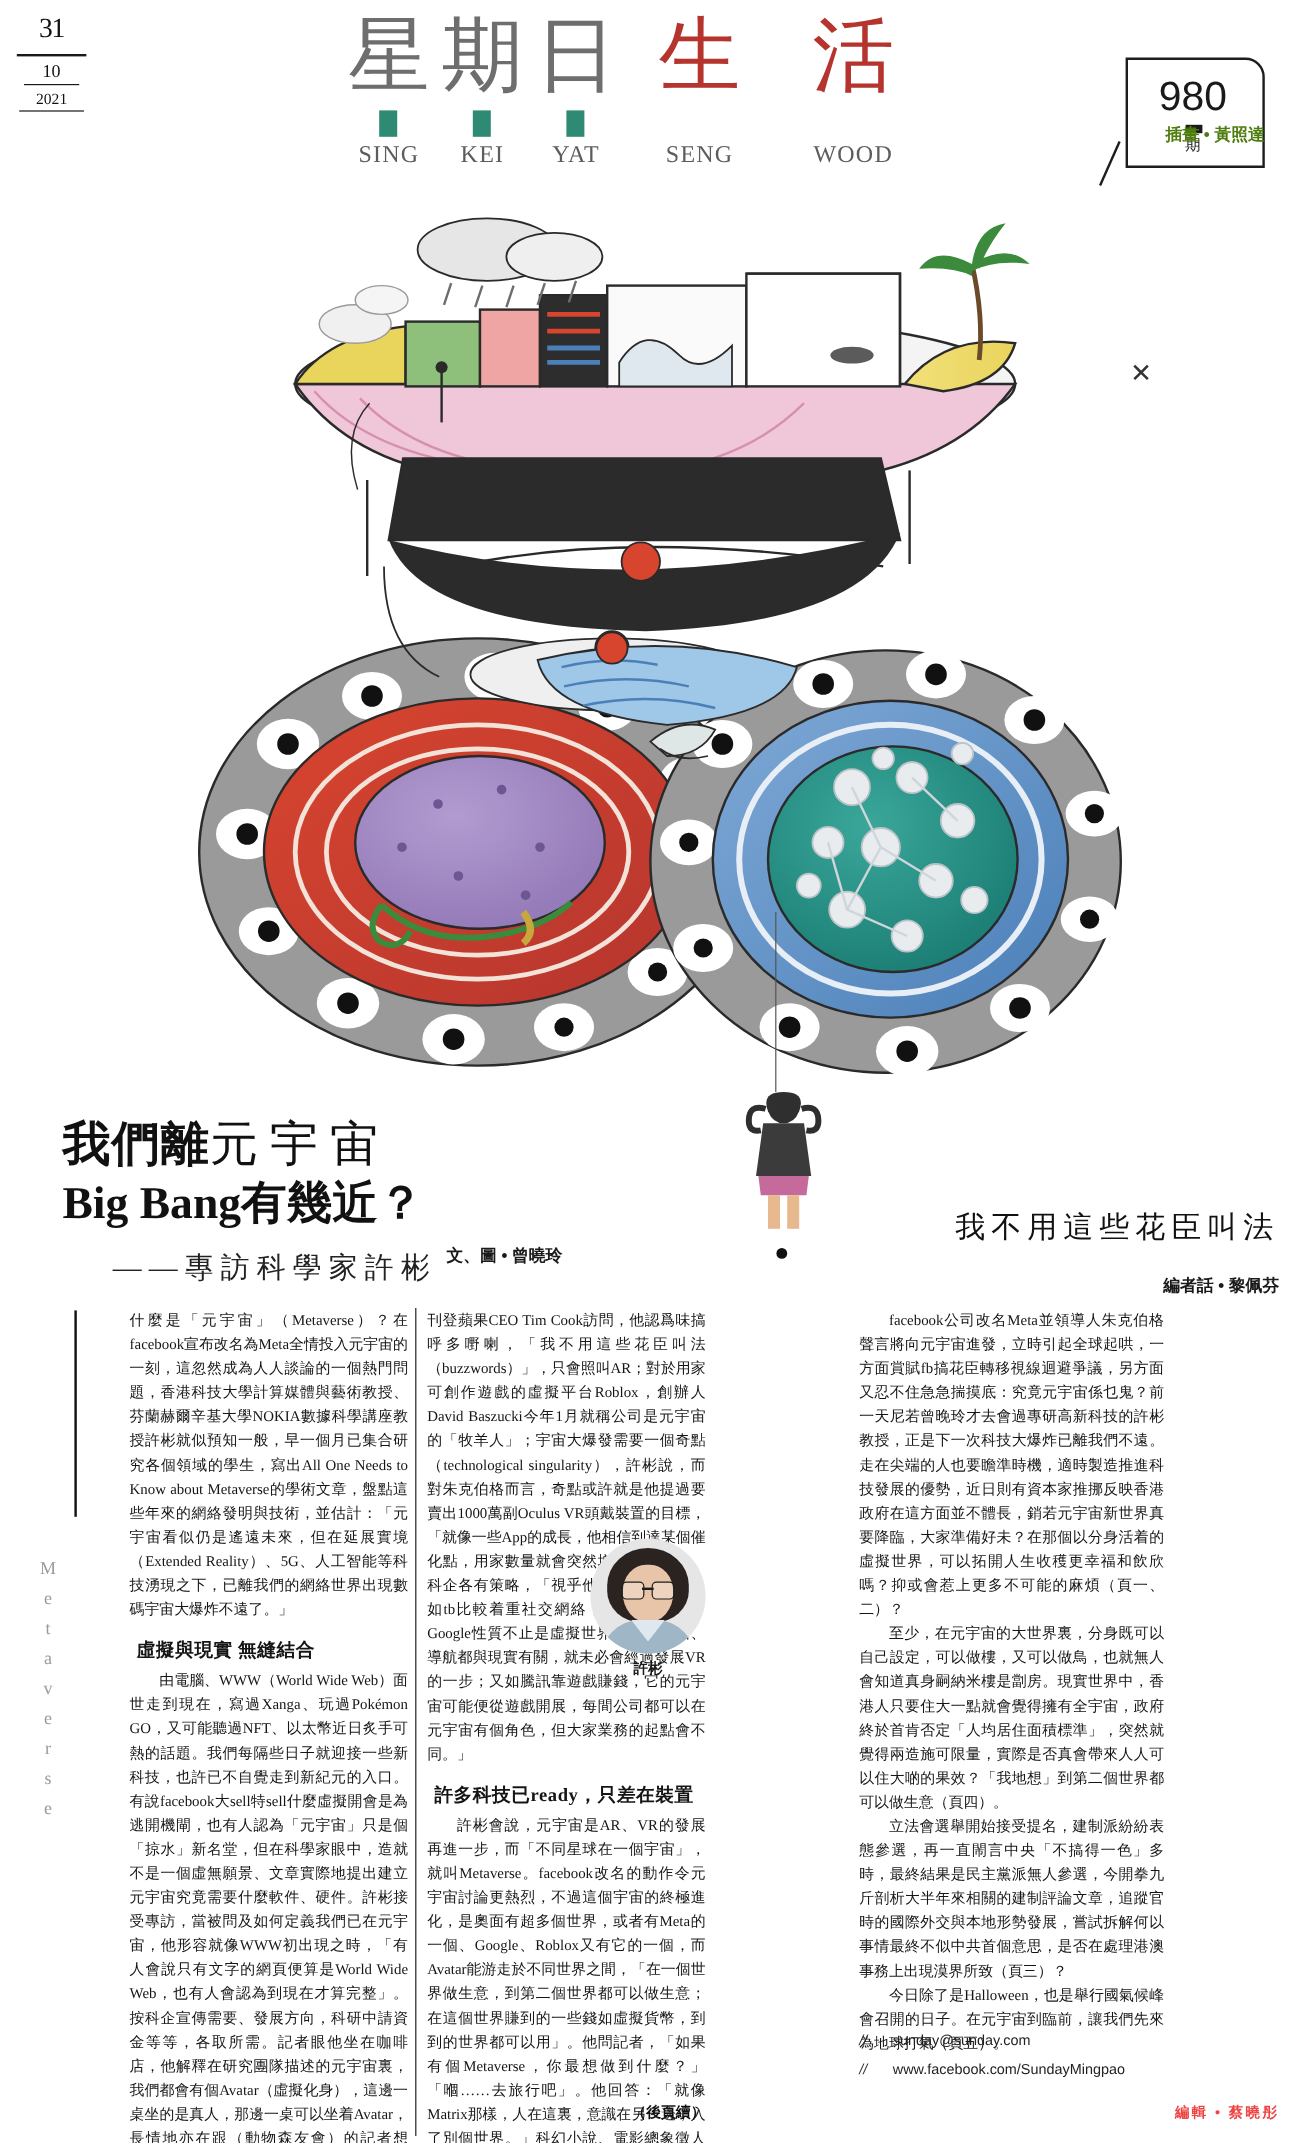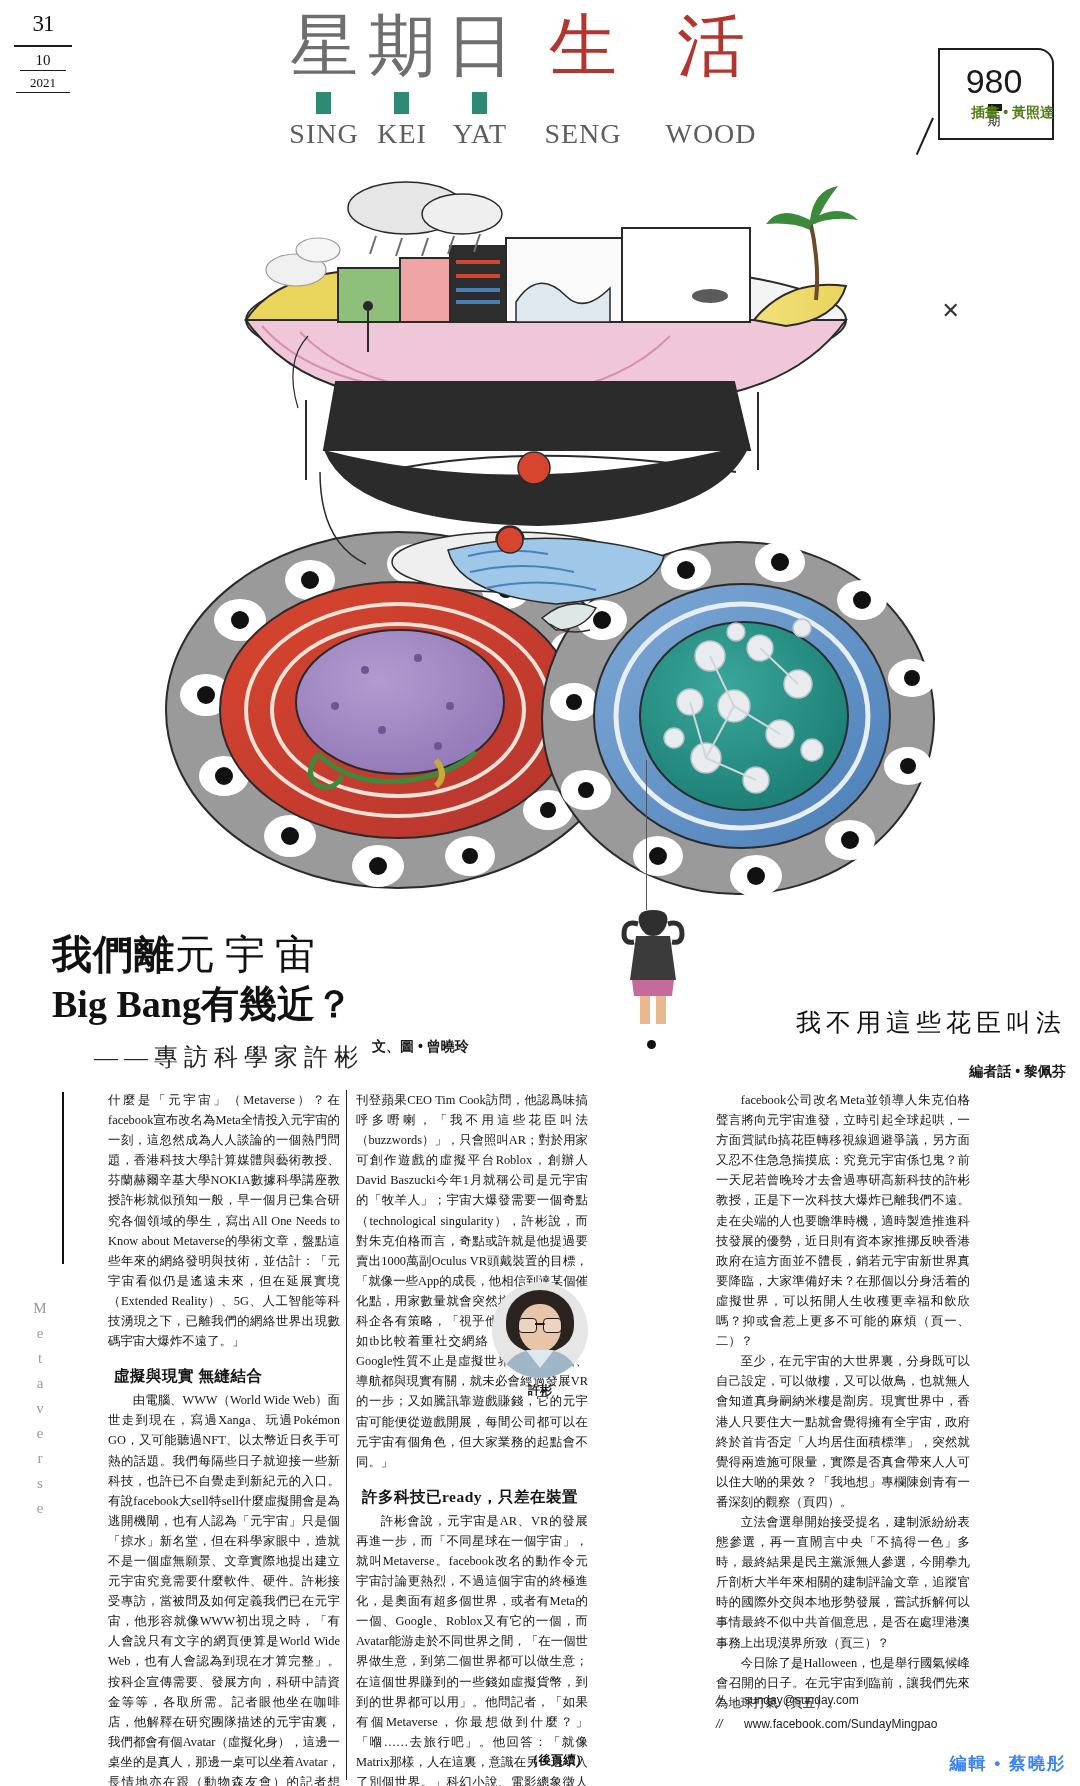--- a/index.html
+++ b/index.html
@@ -32,21 +32,21 @@
   .lc1{width:78px;text-align:center;color:#6e6e6e;}
   .lc2{width:78px;text-align:center;color:#6e6e6e;}
   .lc3{width:78px;text-align:center;color:#6e6e6e;}
   .lc4{width:128px;text-align:center;color:#b5352e;font-weight:700;font-size:86px;line-height:76px;}
   .lc5{width:128px;text-align:center;color:#b5352e;font-weight:700;font-size:86px;line-height:76px;}
   .logo-sq{position:absolute;top:84px;left:0;width:510px;height:20px;}
   .logo-sq i{position:absolute;display:block;width:15px;height:22px;background:#2f8a73;}
   .sq1{left:31px;} .sq2{left:109px;} .sq3{left:187px;}
   .logo-rom{position:absolute;left:0;top:110px;width:510px;
      display:flex;color:#5d5d5d;font-family:"Liberation Serif",serif;}
-  .logo-rom span{font-size:28px;letter-spacing:1px;text-align:center;display:block;}
+  .logo-rom span{font-size:20px;letter-spacing:1px;text-align:center;display:block;}
   .r1{width:78px}.r2{width:78px}.r3{width:78px}.r4{width:128px}.r5{width:128px}
 
   .issue{position:absolute;right:26px;top:8px;width:116px;height:92px;margin-top:40px;}
   .issue-box{position:absolute;left:0;top:0;width:112px;height:88px;
      border:2px solid #1d1d1d;border-top-right-radius:16px;}
   .issue-num{position:absolute;left:0;top:16px;width:112px;text-align:center;
      font-size:34px;line-height:34px;color:#1a1a1a;font-family:"Liberation Sans",sans-serif;}
   .issue-dash{position:absolute;left:50px;top:56px;width:14px;height:7px;background:#1a1a1a;}
   .issue-kei{position:absolute;left:0;top:64px;width:112px;text-align:center;font-size:13px;color:#1a1a1a;}
   .issue-slash{position:absolute;left:-6px;top:70px;width:2px;height:40px;background:#1d1d1d;
@@ -114,21 +114,21 @@
      clip-path:polygon(0 0,100% 0,50% 100%);}
   .p-caption{position:absolute;left:492px;top:1382px;width:96px;text-align:center;
      font-size:12px;color:#1a1a1a;font-weight:700;font-family:"Liberation Sans",sans-serif;}
 
   
   .contacts{position:absolute;left:716px;top:1688px;width:300px;
      font-family:"Liberation Sans",sans-serif;font-size:12px;line-height:24px;color:#222;}
   .contacts .row{display:flex;gap:14px;}
   .contacts .sl{color:#333;font-style:italic;width:14px;}
   .editor{position:absolute;right:14px;top:1752px;width:300px;text-align:right;
-     font-size:17px;font-weight:700;letter-spacing:2px;color:#3b82f6;
+     font-size:12px;font-weight:700;letter-spacing:2px;color:#ef4444;
      font-family:"Liberation Sans",sans-serif;}
   .cont-note{position:absolute;left:356px;top:1752px;width:232px;text-align:right;
      font-size:12.4px;font-weight:700;color:#111;}
 </style>
 </head>
 <body>
 
 <div class="page">
 
   <div class="masthead">
@@ -441,21 +441,21 @@
       <u></u>
       <i class="r"></i>
     </div>
     <div class="p-body"></div>
     <div class="p-collar"></div>
   </div>
   <div class="p-caption">許彬</div>
 
   <div class="col" id="col3">
     <p>facebook公司改名Meta並領導人朱克伯格聲言將向元宇宙進發，立時引起全球起哄，一方面賞賦fb搞花臣轉移視線迴避爭議，另方面又忍不住急急揣摸底：究竟元宇宙係乜鬼？前一天尼若曾晚玲才去會過專研高新科技的許彬教授，正是下一次科技大爆炸已離我們不遠。走在尖端的人也要瞻準時機，適時製造推進科技發展的優勢，近日則有資本家推挪反映香港政府在這方面並不體長，銷若元宇宙新世界真要降臨，大家準備好未？在那個以分身活着的虛擬世界，可以拓開人生收穫更幸福和飲欣嗎？抑或會惹上更多不可能的麻煩（頁一、二）？</p>
-    <p>至少，在元宇宙的大世界裏，分身既可以自己設定，可以做樓，又可以做鳥，也就無人會知道真身嗣納米樓是劏房。現實世界中，香港人只要住大一點就會覺得擁有全宇宙，政府終於首肯否定「人均居住面積標準」，突然就覺得兩造施可限量，實際是否真會帶來人人可以住大啲的果效？「我地想」專欄陳劍青有一番深刻的觀察（頁四）。</p>
+    <p>至少，在元宇宙的大世界裏，分身既可以自己設定，可以做樓，又可以做鳥，也就無人會知道真身嗣納米樓是劏房。現實世界中，香港人只要住大一點就會覺得擁有全宇宙，政府終於首肯否定「人均居住面積標準」，突然就覺得兩造施可限量，實際是否真會帶來人人可以住大啲的果效？「我地想」到第二個世界都可以做生意（頁四）。</p>
     <p>立法會選舉開始接受提名，建制派紛紛表態參選，再一直閙言中央「不搞得一色」多時，最終結果是民主黨派無人參選，今開拳九斤剖析大半年來相關的建制評論文章，追蹤官時的國際外交與本地形勢發展，嘗試拆解何以事情最終不似中共首個意思，是否在處理港澳事務上出現漠界所致（頁三）？</p>
     <p>今日除了是Halloween，也是舉行國氣候峰會召開的日子。在元宇宙到臨前，讓我們先來為地球打氣（頁五）。</p>
   </div>
 
   <div class="contacts">
     <div class="row">
       <span class="sl">//</span>
       <span>sunday@sunday.com</span>
     </div>
     <div class="row">

